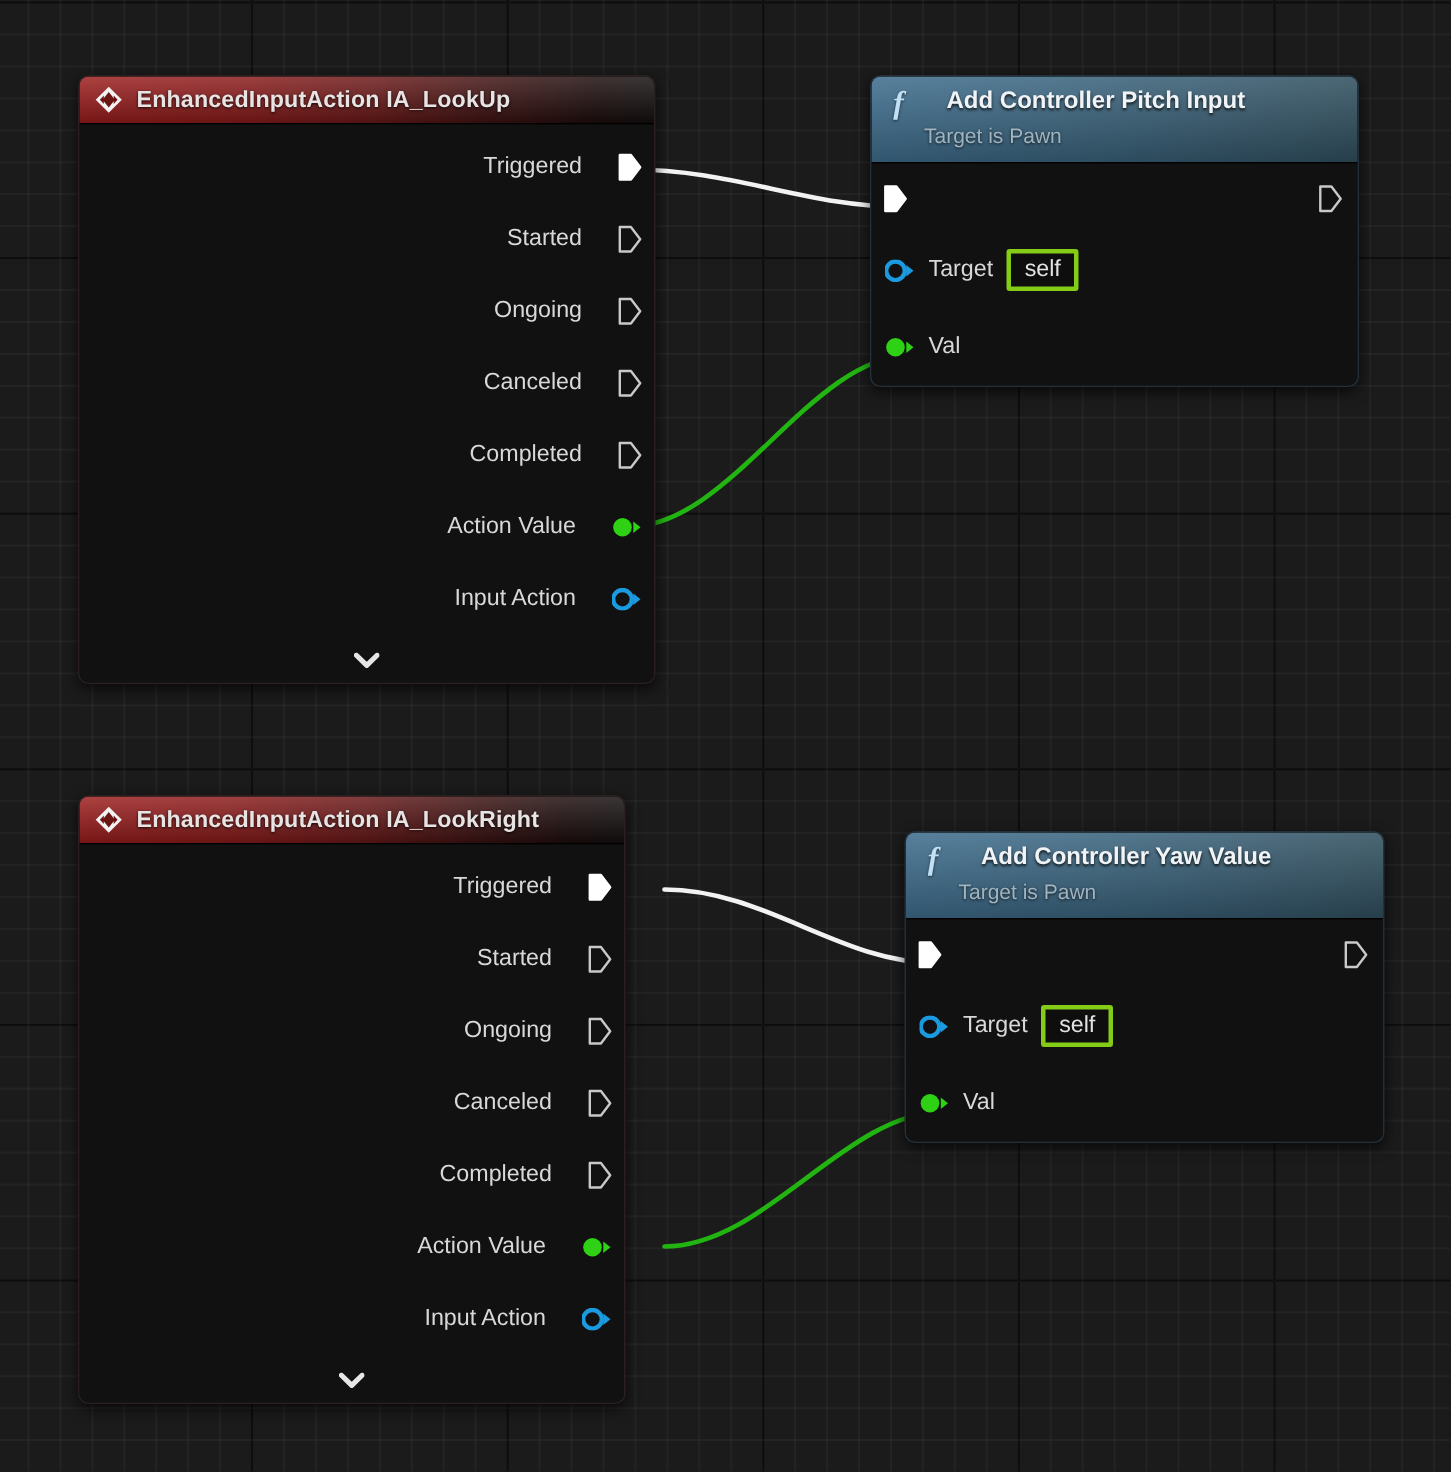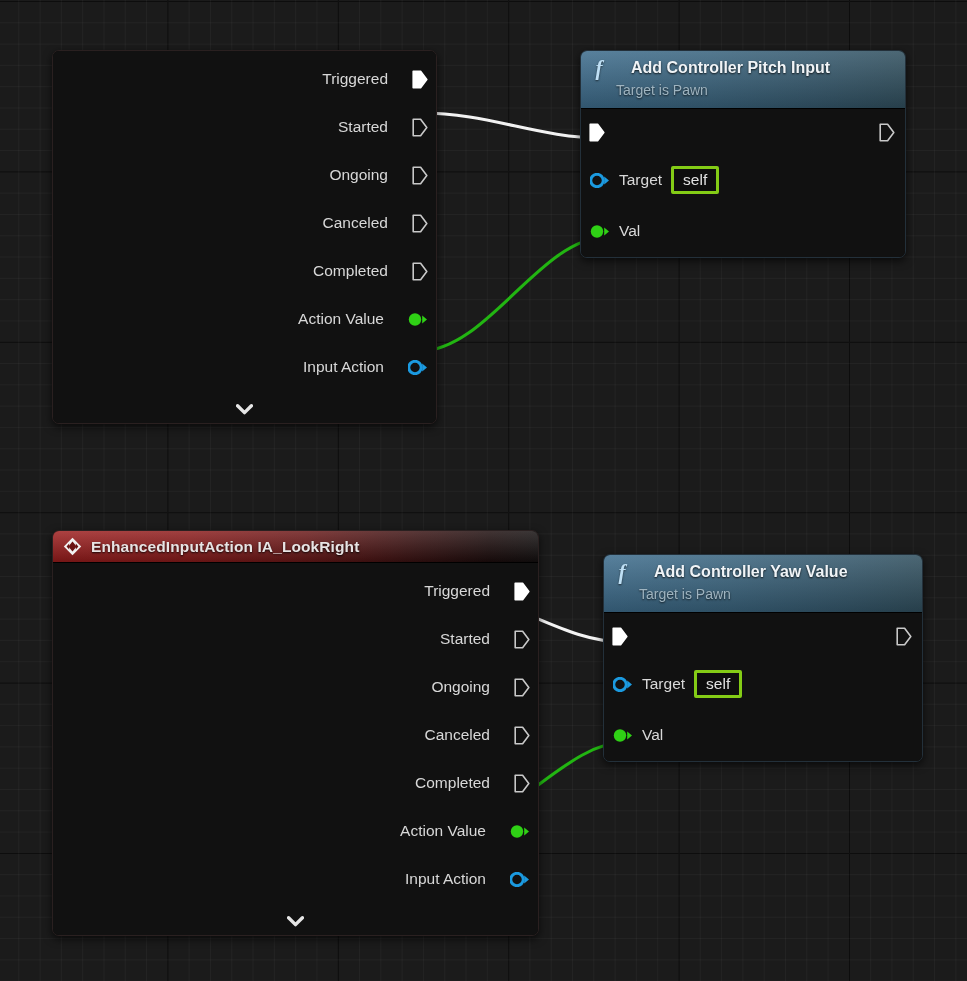--- a/index.html
+++ b/index.html
@@ -219,20 +219,31 @@
 <div id="graph-canvas">
 
   <svg id="wire-layer" width="967" height="981" viewBox="0 0 967 981">
     <path d="M 421 113 C 489 113, 538 138, 602 138" fill="none" stroke="#f2f2f2" stroke-width="3.1" stroke-linecap="round"></path>
     <path d="M 420 351 C 487 351, 540 238, 606 237" fill="none" stroke="#22b512" stroke-width="3.1" stroke-linecap="round"></path>
     <path d="M 443 593 C 510 593, 560 642, 624 642" fill="none" stroke="#f2f2f2" stroke-width="3.1" stroke-linecap="round"></path>
     <path d="M 443 831 C 510 831, 563 742, 629 741" fill="none" stroke="#22b512" stroke-width="3.1" stroke-linecap="round"></path>
   </svg>
 
   <div class="node event-node" style="left:52px; top:50px; width:385px;">
+    <div class="event-header">
+      <span class="diamond-icon">
+        <svg width="19" height="19" viewBox="0 0 19 19">
+          <polygon points="9.5,0.8 18.2,9.5 9.5,18.2 0.8,9.5" fill="#f2f2f2"></polygon>
+          <polygon points="9.5,4.4 13.6,9.5 9.5,14.6 5.4,9.5" fill="#6b1414"></polygon>
+          <polygon points="6.2,6.6 6.2,12.4 3.6,9.5" fill="#6b1414"></polygon>
+          <polygon points="12.8,6.6 12.8,12.4 15.4,9.5" fill="#6b1414"></polygon>
+        </svg>
+      </span>
+      <span class="event-title">EnhancedInputAction IA_LookUp</span>
+    </div>
     <div class="node-body event-pins">
 
       <div class="pin-row">
         <span class="pin-label">Triggered</span>
         <span class="exec-pin">
           <svg width="16" height="19" viewBox="0 0 16 19">
             <path d="M1.2 1.3 L8.6 1.3 L14.8 9.5 L8.6 17.7 L1.2 17.7 Z" fill="#ffffff" stroke="#ffffff" stroke-width="1.6" stroke-linejoin="round"></path>
           </svg>
         </span>
       </div>
@@ -342,21 +353,21 @@
           <svg width="20" height="15" viewBox="0 0 20 15">
             <circle cx="7" cy="7.5" r="6.2" fill="#2fd115"></circle>
             <path d="M14.2 3.6 L19 7.5 L14.2 11.4 Z" fill="#2fd115"></path>
           </svg>
         </span>
         <span class="func-in-label">Val</span>
       </div>
     </div>
   </div>
 
-  <div class="node event-node" style="left:52px; top:530px; width:487px;">
+  <div class="node event-node" style="left:52px; top:530px; width:365px;">
     <div class="event-header">
       <span class="diamond-icon">
         <svg width="19" height="19" viewBox="0 0 19 19">
           <polygon points="9.5,0.8 18.2,9.5 9.5,18.2 0.8,9.5" fill="#f2f2f2"></polygon>
           <polygon points="9.5,4.4 13.6,9.5 9.5,14.6 5.4,9.5" fill="#6b1414"></polygon>
           <polygon points="6.2,6.6 6.2,12.4 3.6,9.5" fill="#6b1414"></polygon>
           <polygon points="12.8,6.6 12.8,12.4 15.4,9.5" fill="#6b1414"></polygon>
         </svg>
       </span>
       <span class="event-title">EnhancedInputAction IA_LookRight</span>

